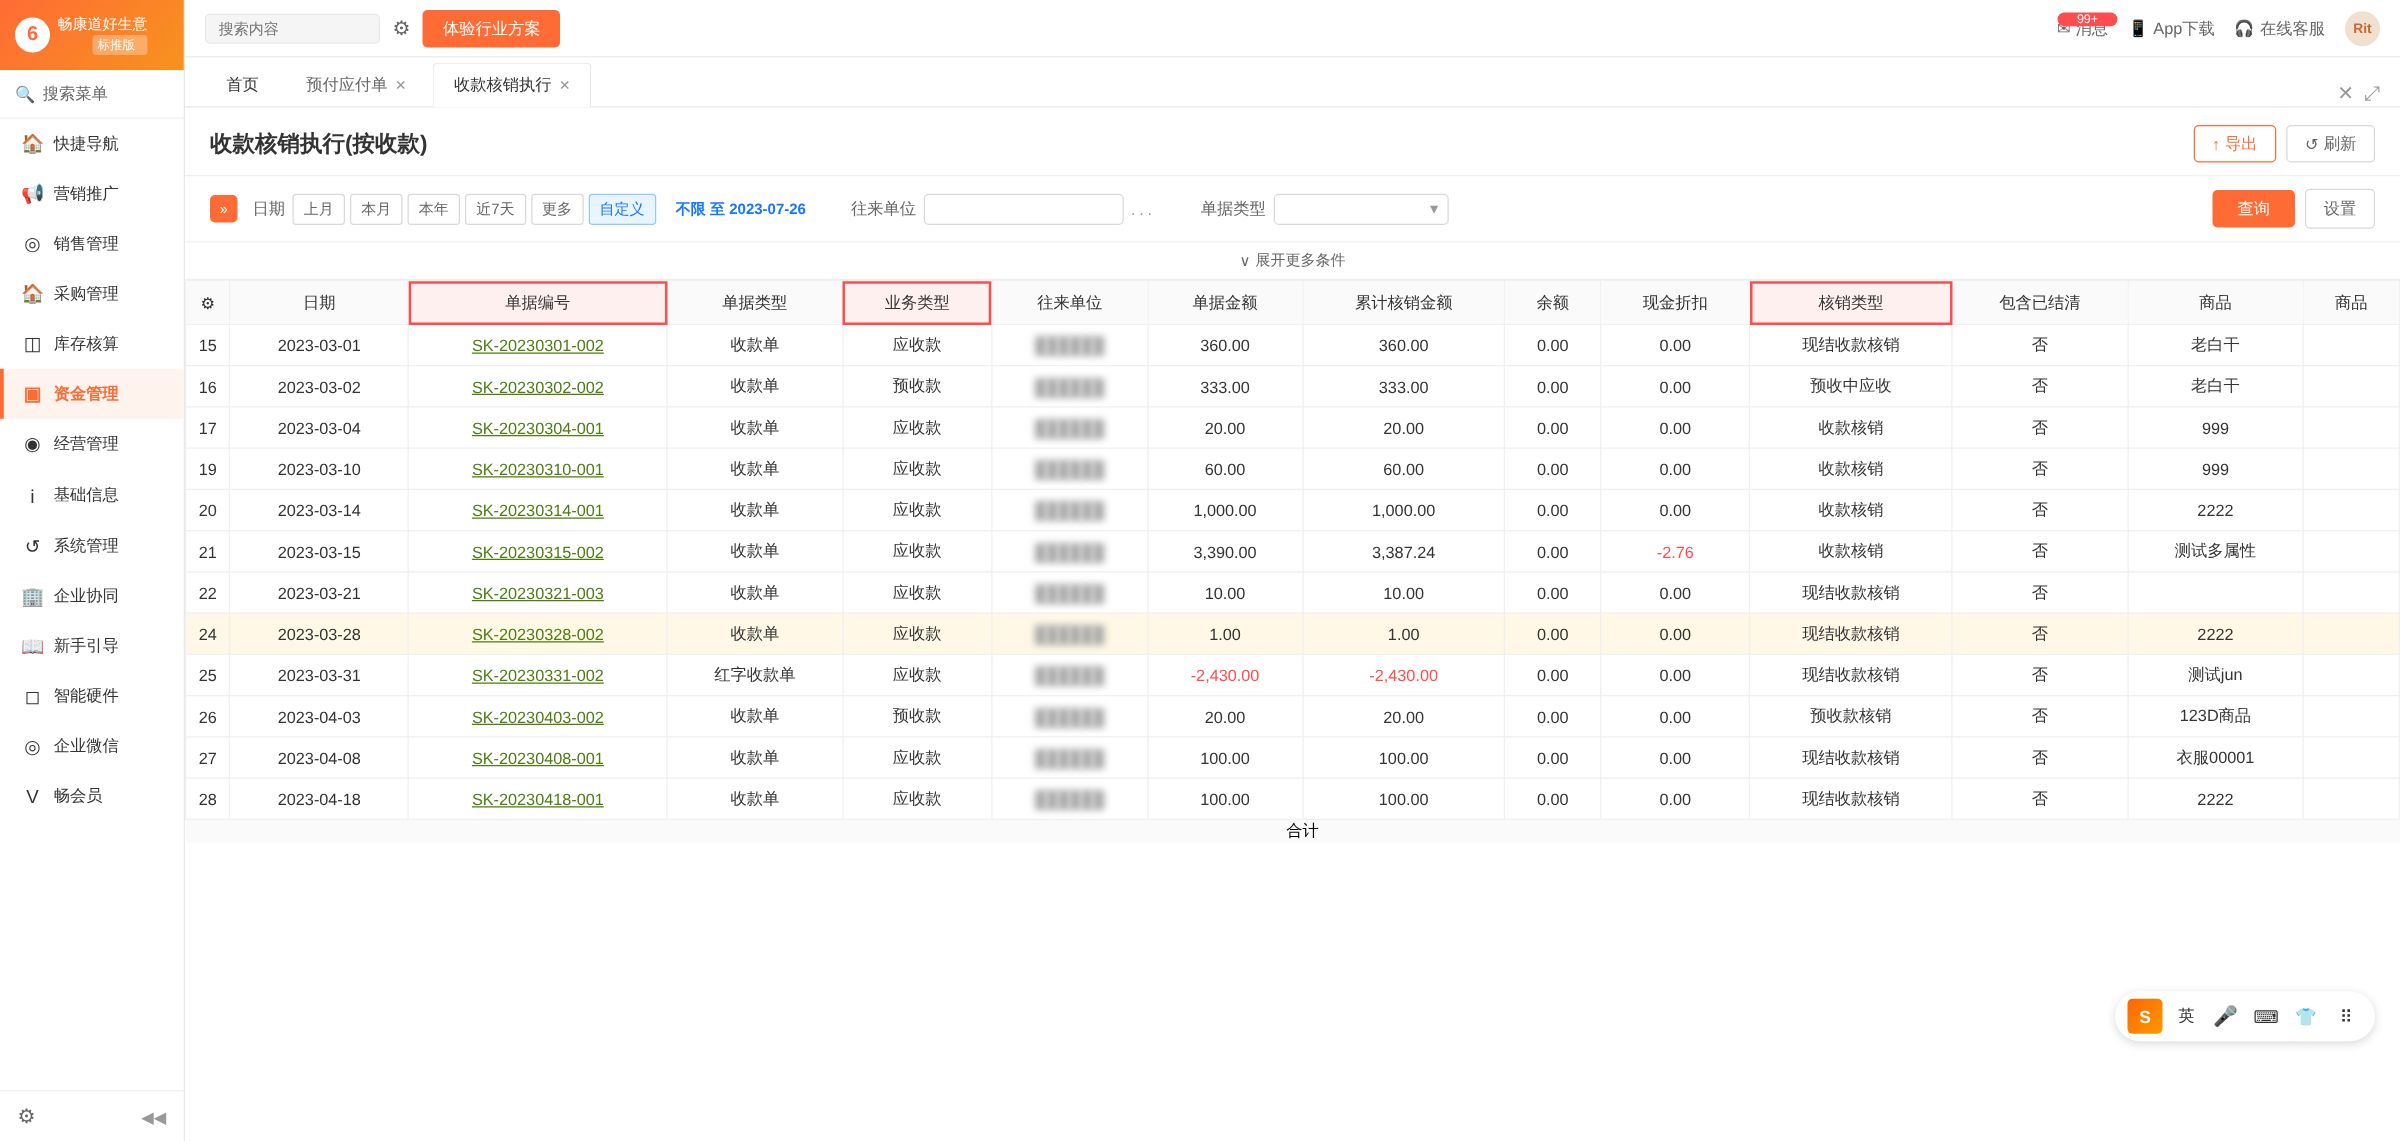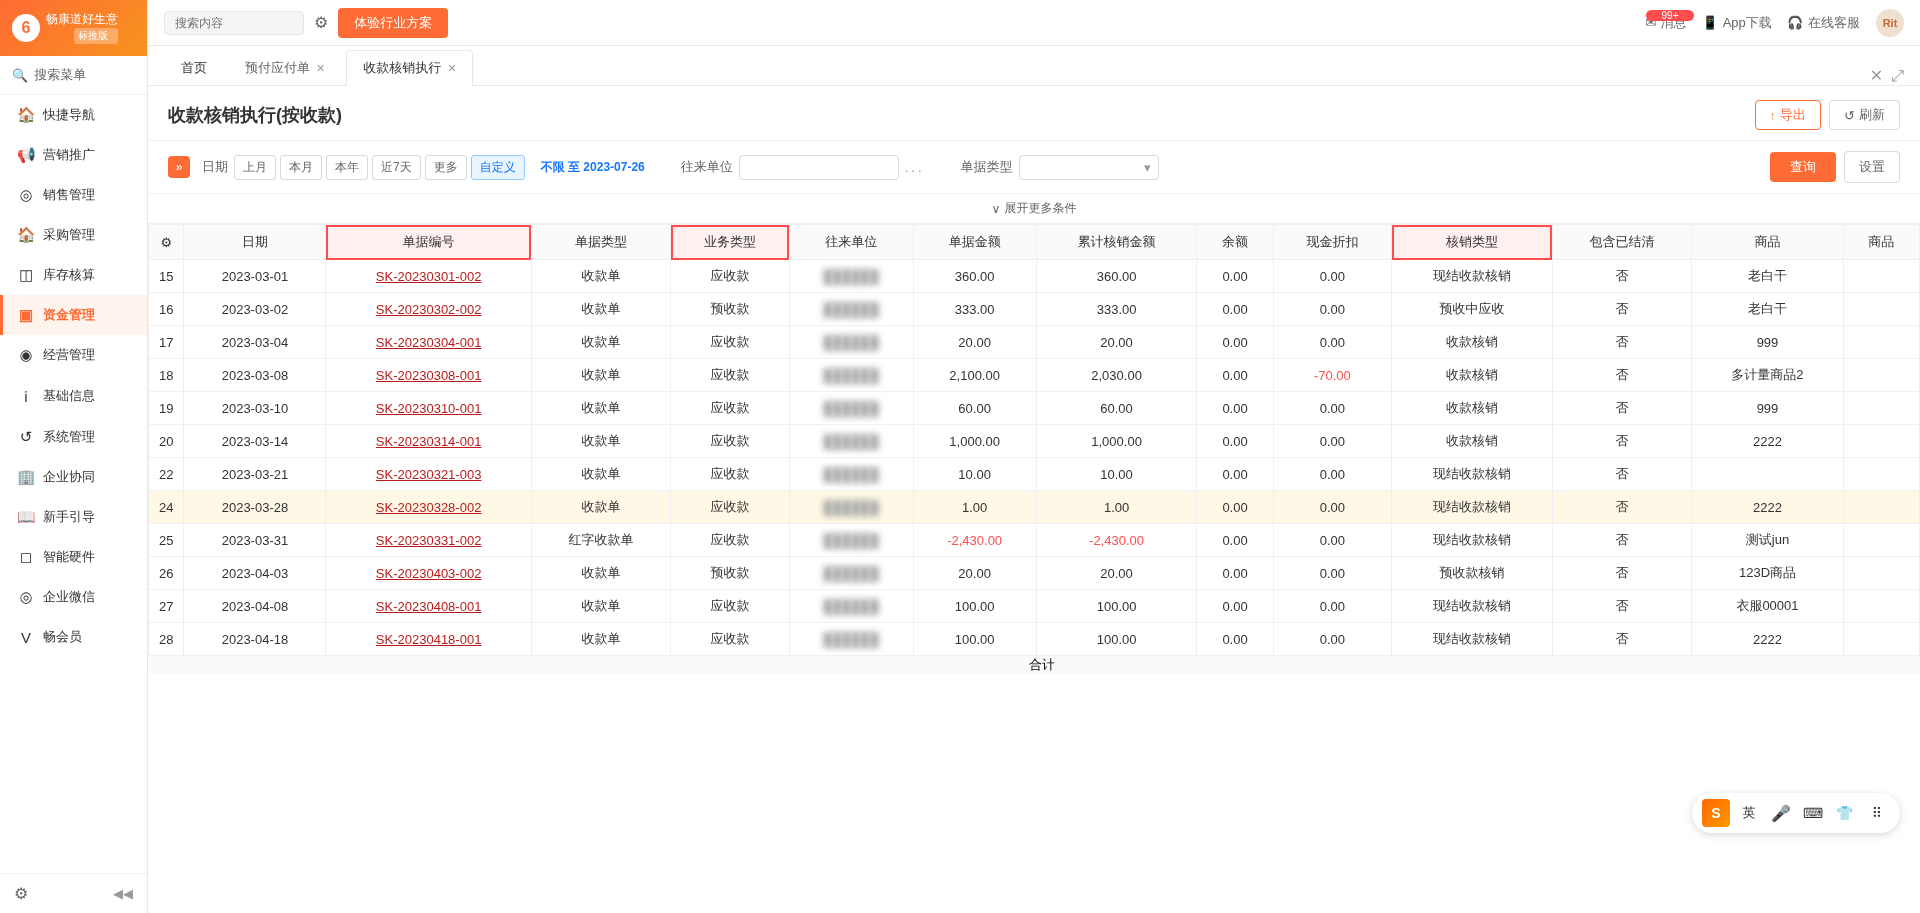--- a/index.html
+++ b/index.html
@@ -202,21 +202,21 @@
       position: sticky; top: 0; z-index: 1;
     }
     tbody td {
       border: 1px solid #f0f0f0;
       padding: 7px 10px;
       text-align: center;
       color: #333;
       white-space: nowrap;
     }
     tbody tr.highlighted { background: #fff8e6; }
-    .link-text { color: #b91c1c; text-decoration: underline; cursor: pointer; }
+    .link-text { color: #4d7c0f; text-decoration: underline; cursor: pointer; }
     .col-settings { width: 32px; }
     .tfoot-row td { background: #fafafa; font-weight: 500; }
 
     
     .table-wrap::-webkit-scrollbar { height: 8px; width: 8px; }
     .table-wrap::-webkit-scrollbar-thumb { background: #ccc; border-radius: 4px; }
 
     
     .float-toolbar {
       position: fixed; bottom: 80px; right: 20px;
@@ -476,36 +476,20 @@
               <td>20.00</td>
               <td>20.00</td>
               <td>0.00</td>
               <td>0.00</td>
               <td>收款核销</td>
               <td>否</td>
               <td>999</td>
               <td></td>
             </tr>
             <tr>
-              <td>18</td>
-              <td>2023-03-08</td>
-              <td><a class="link-text" href="#">SK-20230308-001</a></td>
-              <td>收款单</td>
-              <td>应收款</td>
-              <td style="color: transparent; text-shadow: rgb(170, 170, 170) 0px 0px 6px;">██████</td>
-              <td>2,100.00</td>
-              <td>2,030.00</td>
-              <td>0.00</td>
-              <td style="color: rgb(255, 77, 79);">-70.00</td>
-              <td>收款核销</td>
-              <td>否</td>
-              <td>多计量商品2</td>
-              <td></td>
-            </tr>
-            <tr>
               <td>19</td>
               <td>2023-03-10</td>
               <td><a class="link-text" href="#">SK-20230310-001</a></td>
               <td>收款单</td>
               <td>应收款</td>
               <td style="color: transparent; text-shadow: rgb(170, 170, 170) 0px 0px 6px;">██████</td>
               <td>60.00</td>
               <td>60.00</td>
               <td>0.00</td>
               <td>0.00</td>
@@ -521,20 +505,36 @@
               <td>收款单</td>
               <td>应收款</td>
               <td style="color: transparent; text-shadow: rgb(170, 170, 170) 0px 0px 6px;">██████</td>
               <td>1,000.00</td>
               <td>1,000.00</td>
               <td>0.00</td>
               <td>0.00</td>
               <td>收款核销</td>
               <td>否</td>
               <td>2222</td>
+              <td></td>
+            </tr>
+            <tr>
+              <td>21</td>
+              <td>2023-03-15</td>
+              <td><a class="link-text" href="#">SK-20230315-002</a></td>
+              <td>收款单</td>
+              <td>应收款</td>
+              <td style="color: transparent; text-shadow: rgb(170, 170, 170) 0px 0px 6px;">██████</td>
+              <td>3,390.00</td>
+              <td>3,387.24</td>
+              <td>0.00</td>
+              <td style="color: rgb(255, 77, 79);">-2.76</td>
+              <td>收款核销</td>
+              <td>否</td>
+              <td>测试多属性</td>
               <td></td>
             </tr>
             <tr>
               <td>22</td>
               <td>2023-03-21</td>
               <td><a class="link-text" href="#">SK-20230321-003</a></td>
               <td>收款单</td>
               <td>应收款</td>
               <td style="color: transparent; text-shadow: rgb(170, 170, 170) 0px 0px 6px;">██████</td>
               <td>10.00</td>

